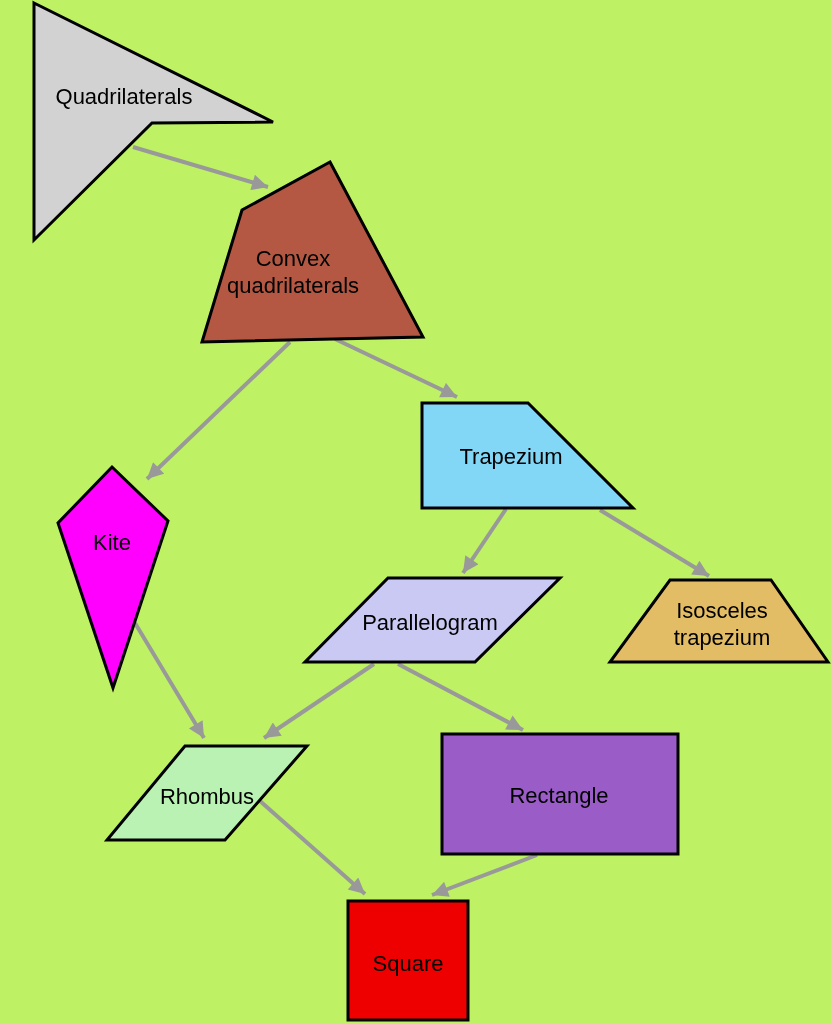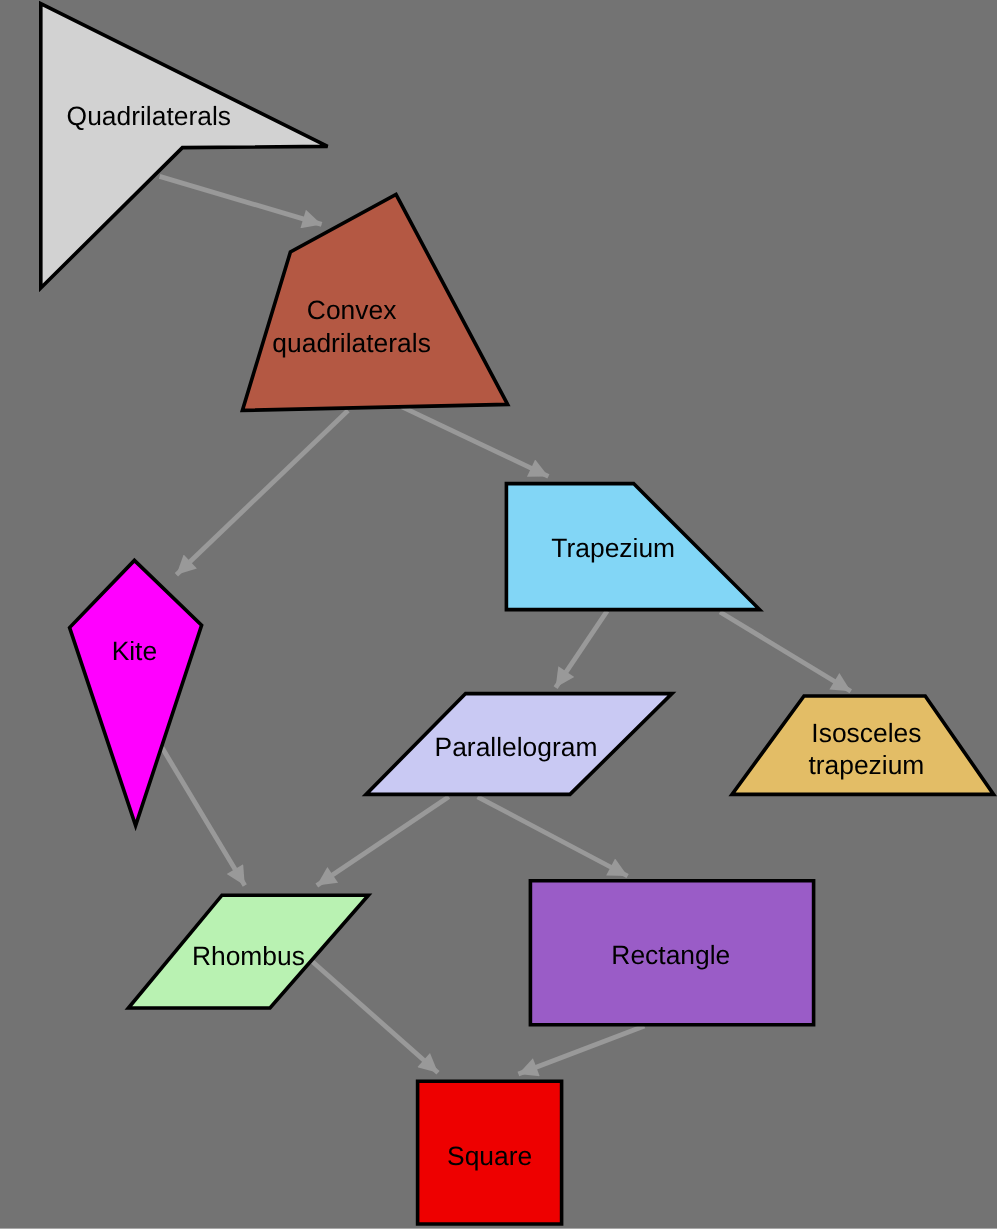--- a/index.html
+++ b/index.html
@@ -4,21 +4,21 @@
 <style>
   html, body {
     margin: 0;
     padding: 0;
     background: #ffffff;
   }
   .canvas {
     position: relative;
     width: 831px;
     height: 1024px;
-    background: #737373;
+    background: #bef264;
     overflow: hidden;
   }
   svg { display: block; }
   .node-shape {
     stroke: #000000;
     stroke-width: 3;
     stroke-linejoin: miter;
   }
   .edge {
     stroke-width: 4;

